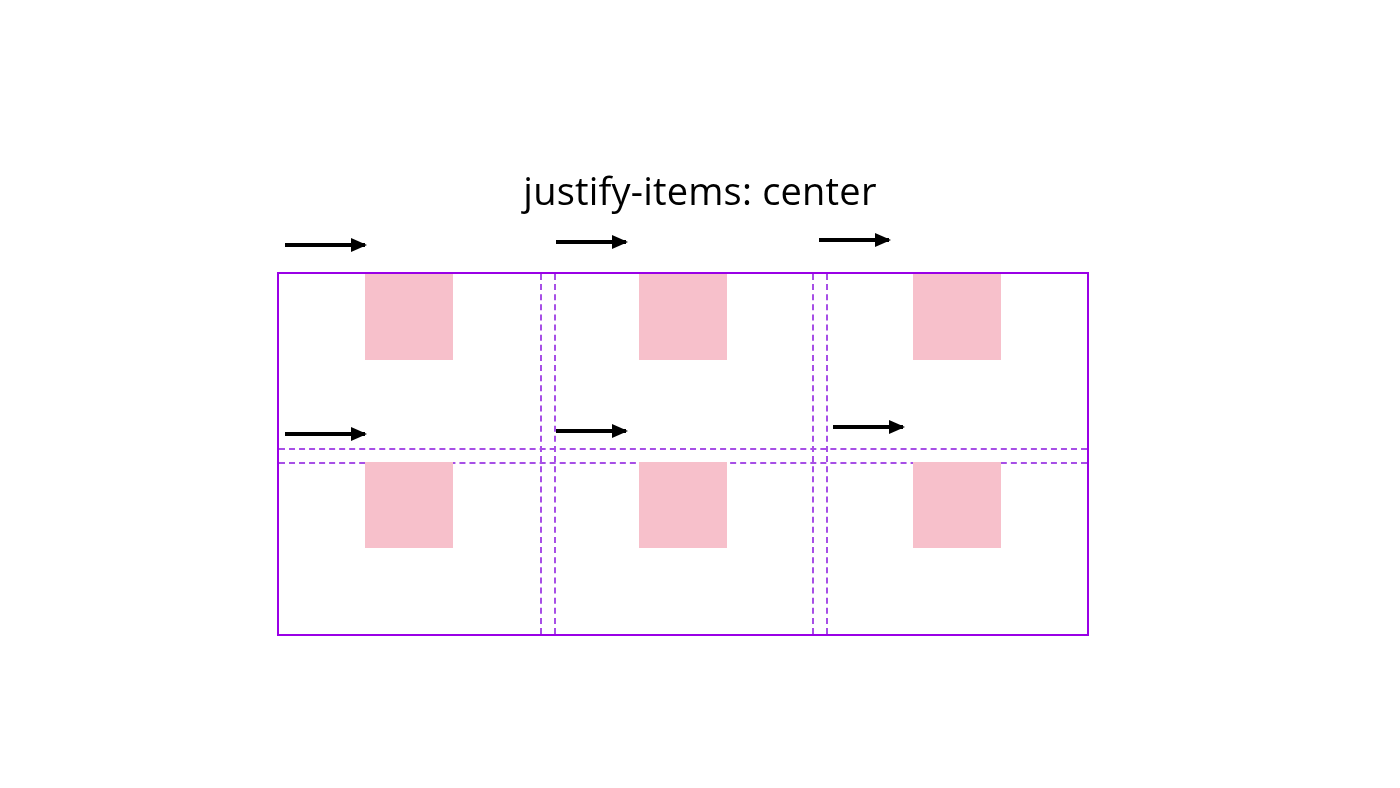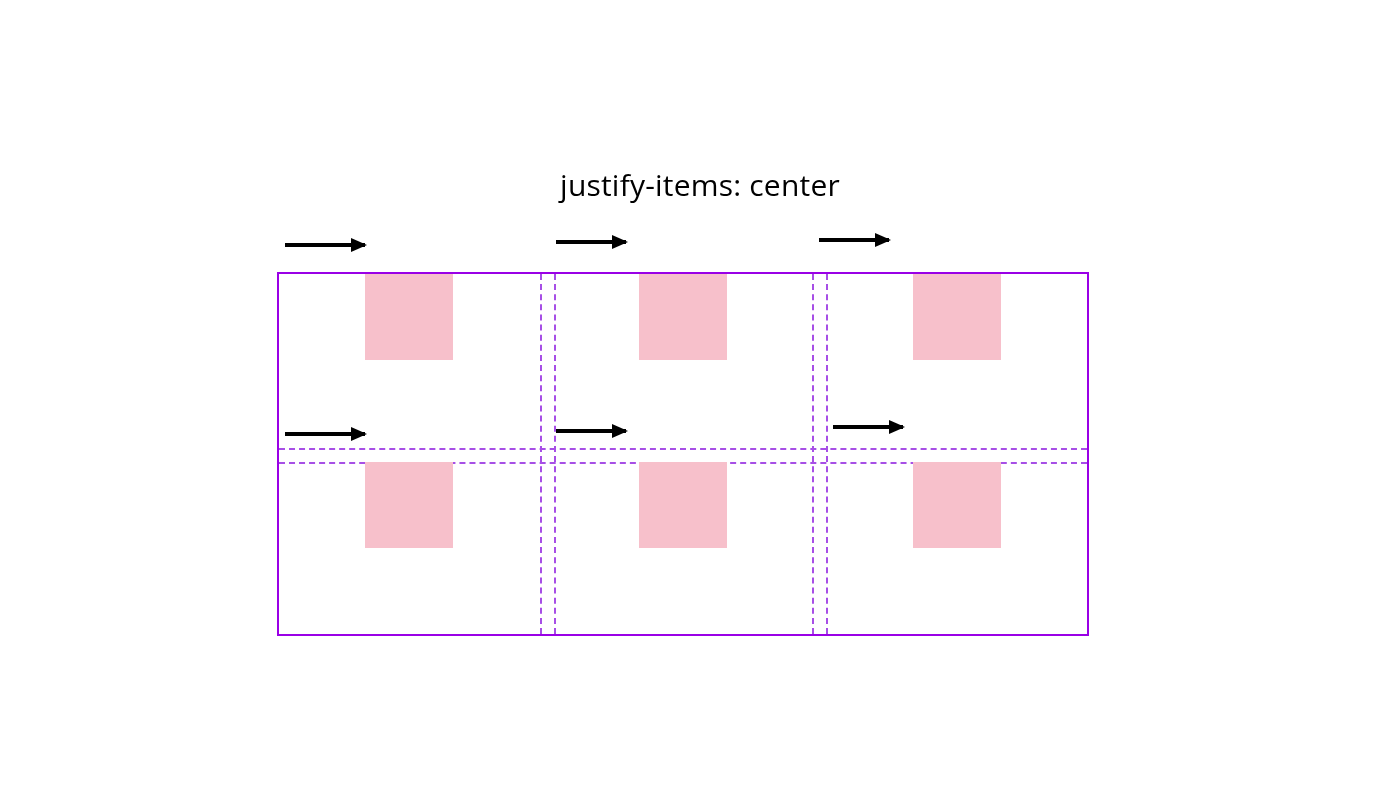--- a/index.html
+++ b/index.html
@@ -15,21 +15,21 @@
     position: relative;
     width: 1400px;
     height: 788px;
   }
   .title {
     position: absolute;
     top: 164px;
     left: 0;
     width: 1400px;
     text-align: center;
-    font-size: 30px;
+    font-size: 38px;
     font-weight: 400;
     letter-spacing: 0.2px;
   }
 
   
   .grid {
     position: absolute;
     left: 277px;
     top: 272px;
     width: 812px;

